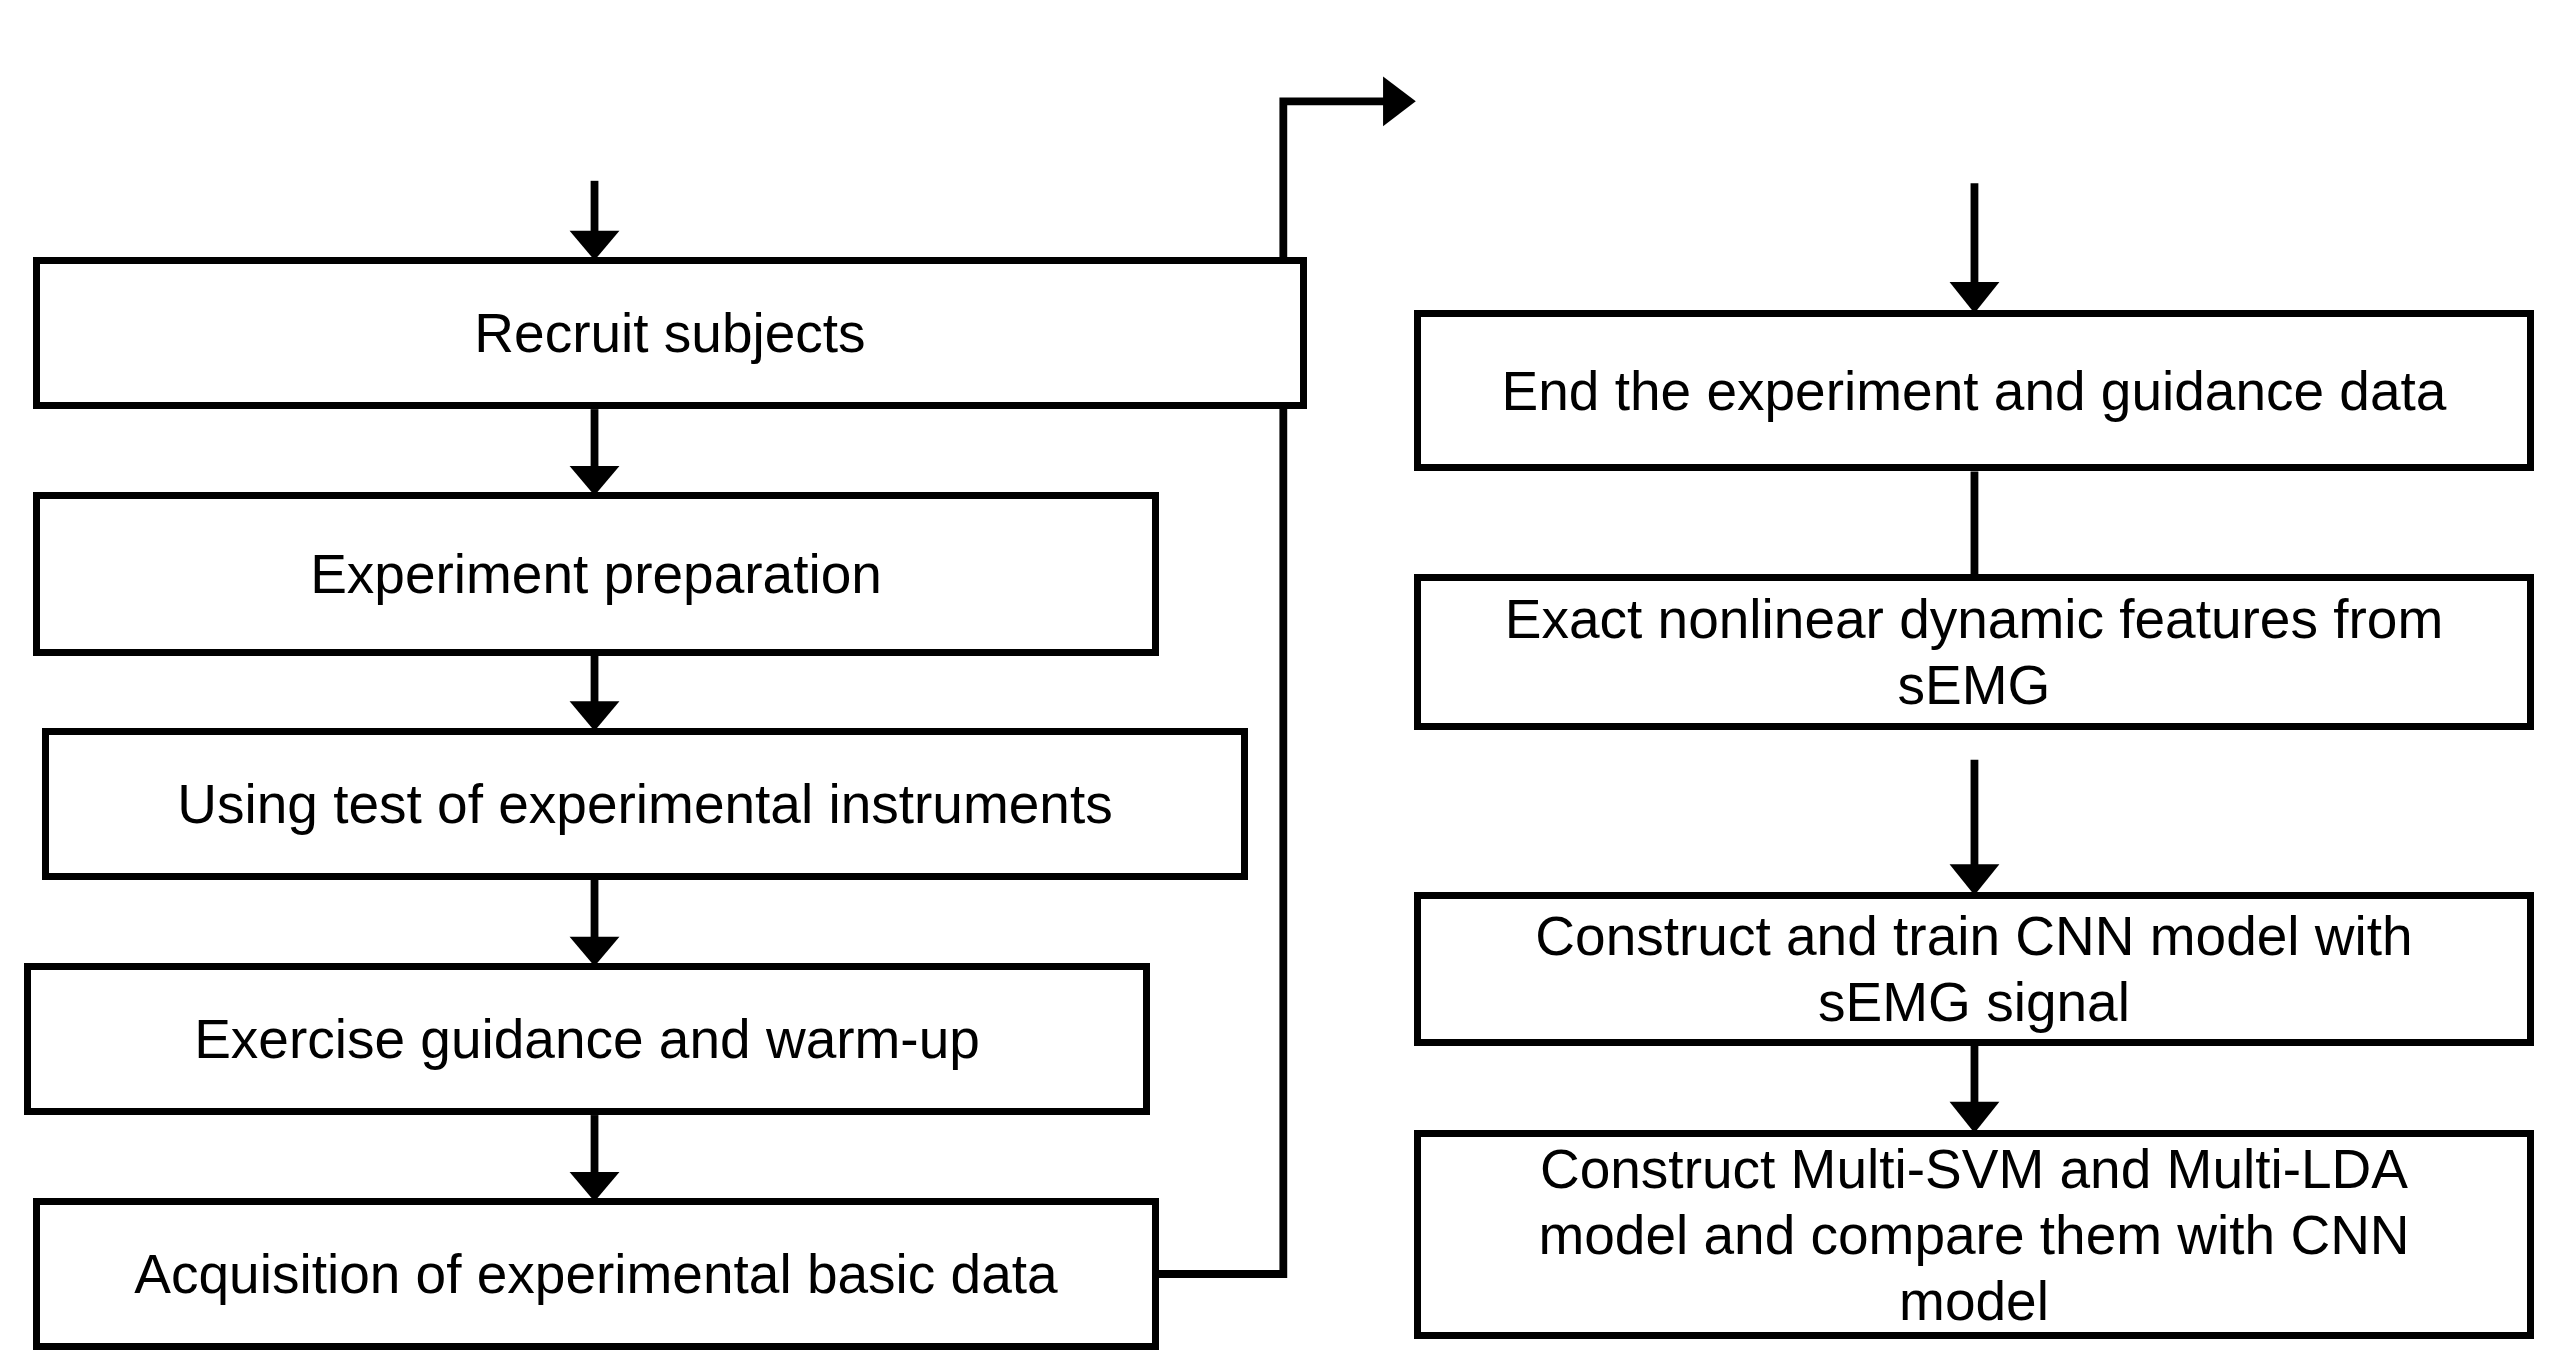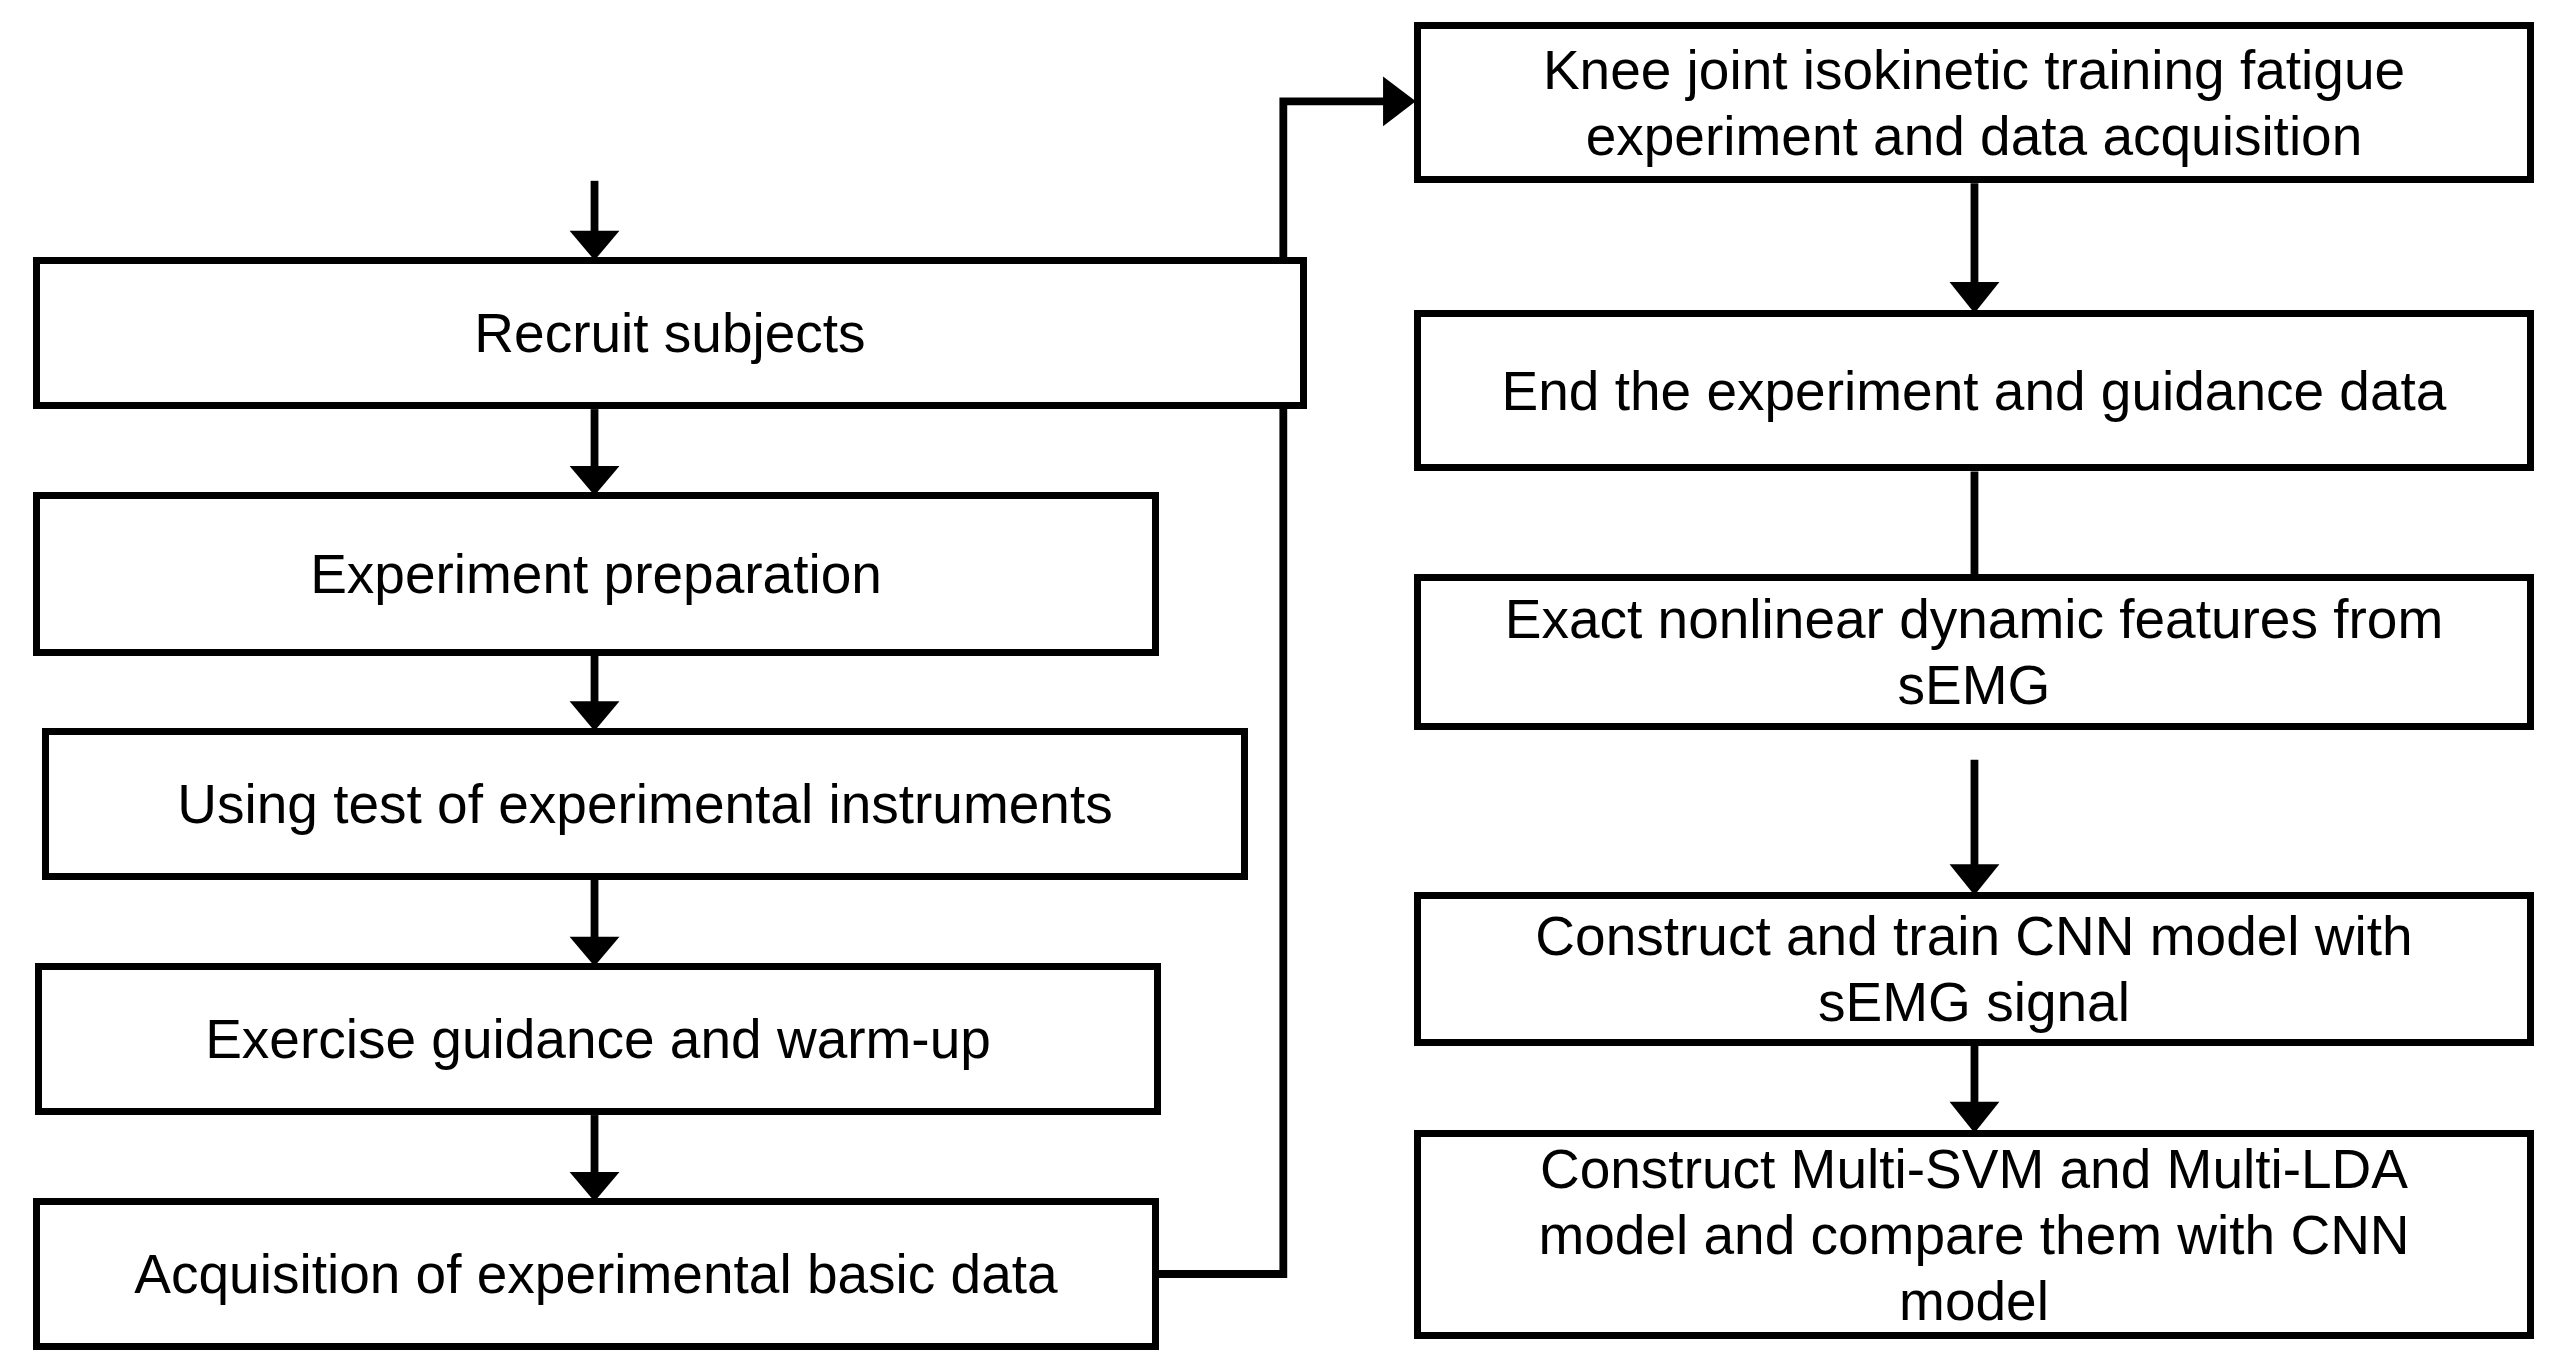--- a/index.html
+++ b/index.html
@@ -93,31 +93,27 @@
 
   <div class="node" style="left:33px; top:257px; width:1274px; height:152px">
     <span class="lbl">Recruit subjects</span>
   </div>
   <div class="node" style="left:33px; top:492px; width:1126px; height:164px">
     <span class="lbl">Experiment preparation</span>
   </div>
   <div class="node" style="left:42px; top:728px; width:1206px; height:152px">
     <span class="lbl">Using test of  experimental instruments</span>
   </div>
-  <div class="node" style="left:35px; top:963px; width:1126px; height:152px">
+  <div class="node" style="left:24px; top:963px; width:1126px; height:152px">
     <span class="lbl">Exercise guidance and warm-up</span>
   </div>
   <div class="node" style="left:33px; top:1198px; width:1126px; height:152px">
     <span class="lbl">Acquisition of experimental basic data</span>
   </div>
 
-  <div class="node" style="left:1414px; top:22px;  width:1120px; height:161px">
-    <span class="lbl">Knee joint isokinetic training fatigue
-experiment and data acquisition</span>
-  </div>
   <div class="node" style="left:1414px; top:310px; width:1120px; height:161px">
     <span class="lbl">End the experiment and guidance data</span>
   </div>
   <div class="node" style="left:1414px; top:574px; width:1120px; height:156px">
     <span class="lbl">Exact nonlinear dynamic features from
 sEMG</span>
   </div>
   <div class="node" style="left:1414px; top:892px; width:1120px; height:154px">
     <span class="lbl">Construct and train CNN model with
 sEMG signal</span>

